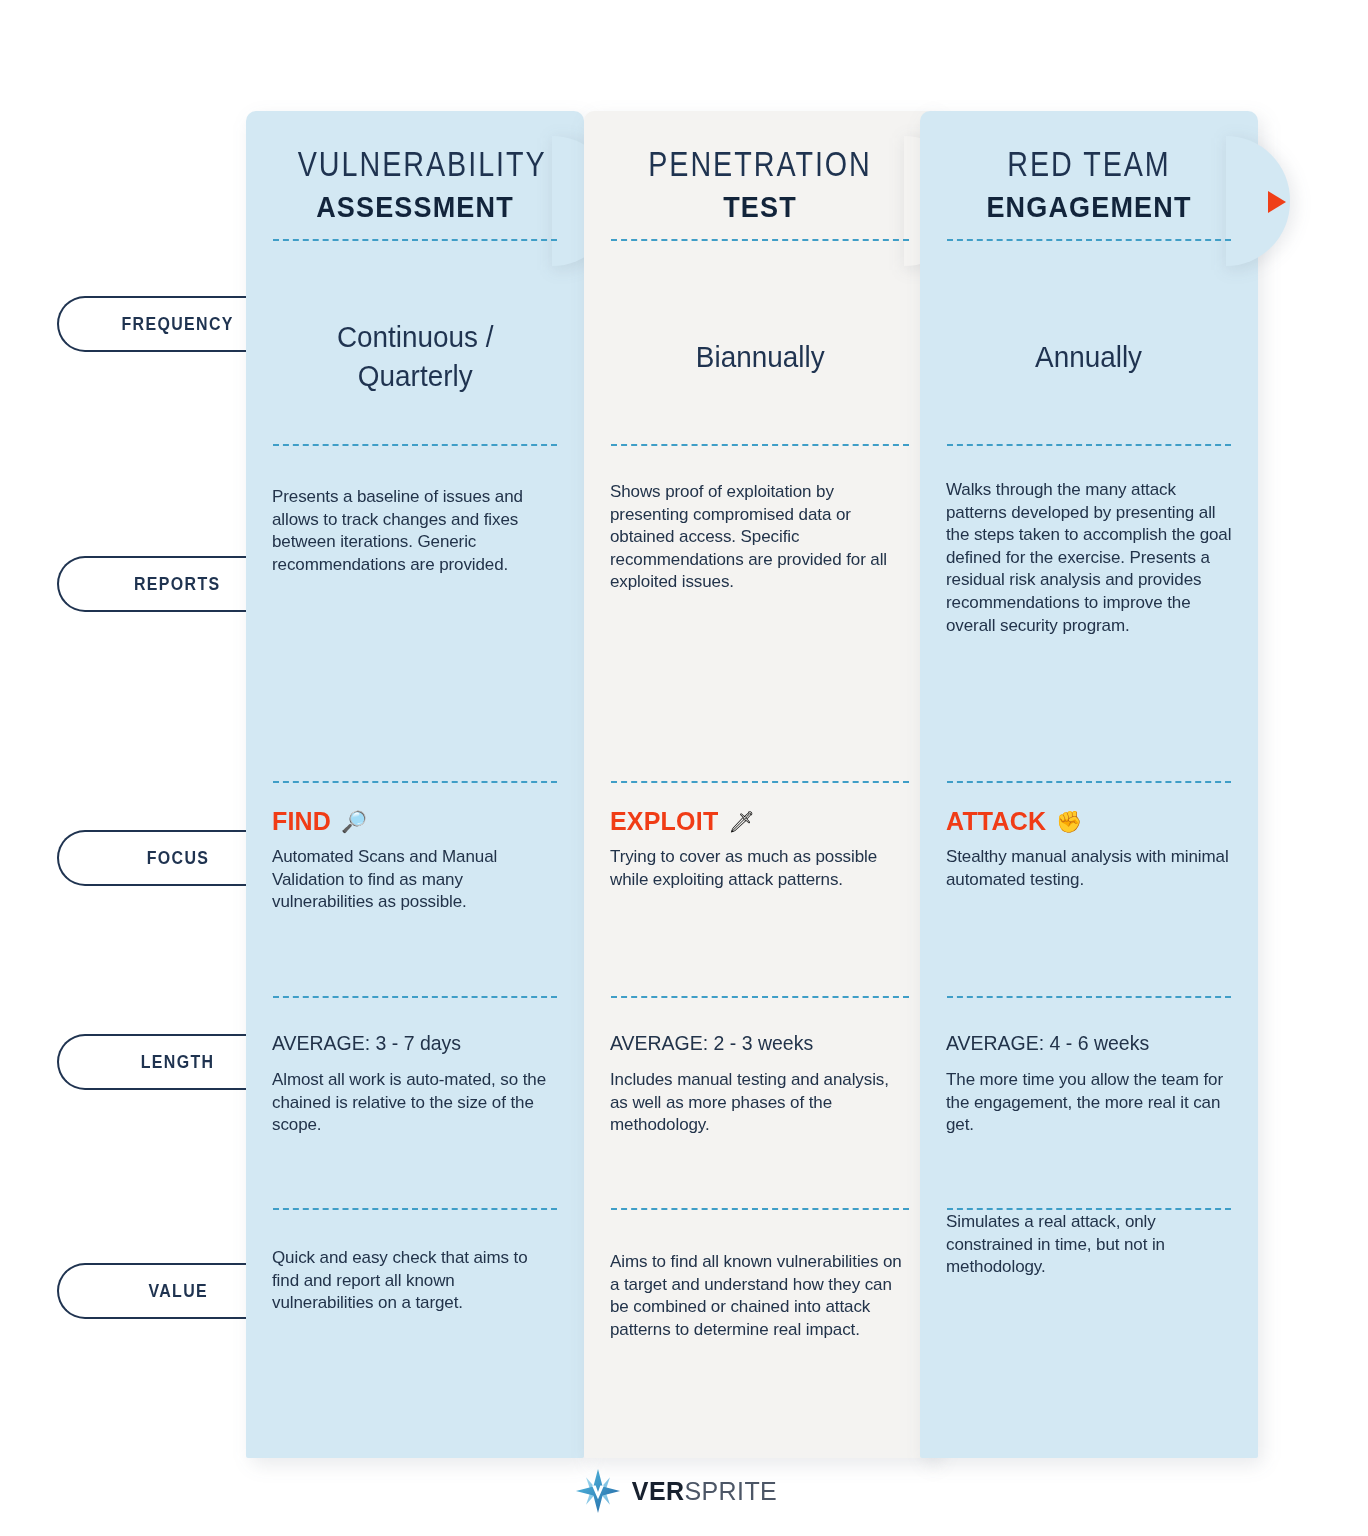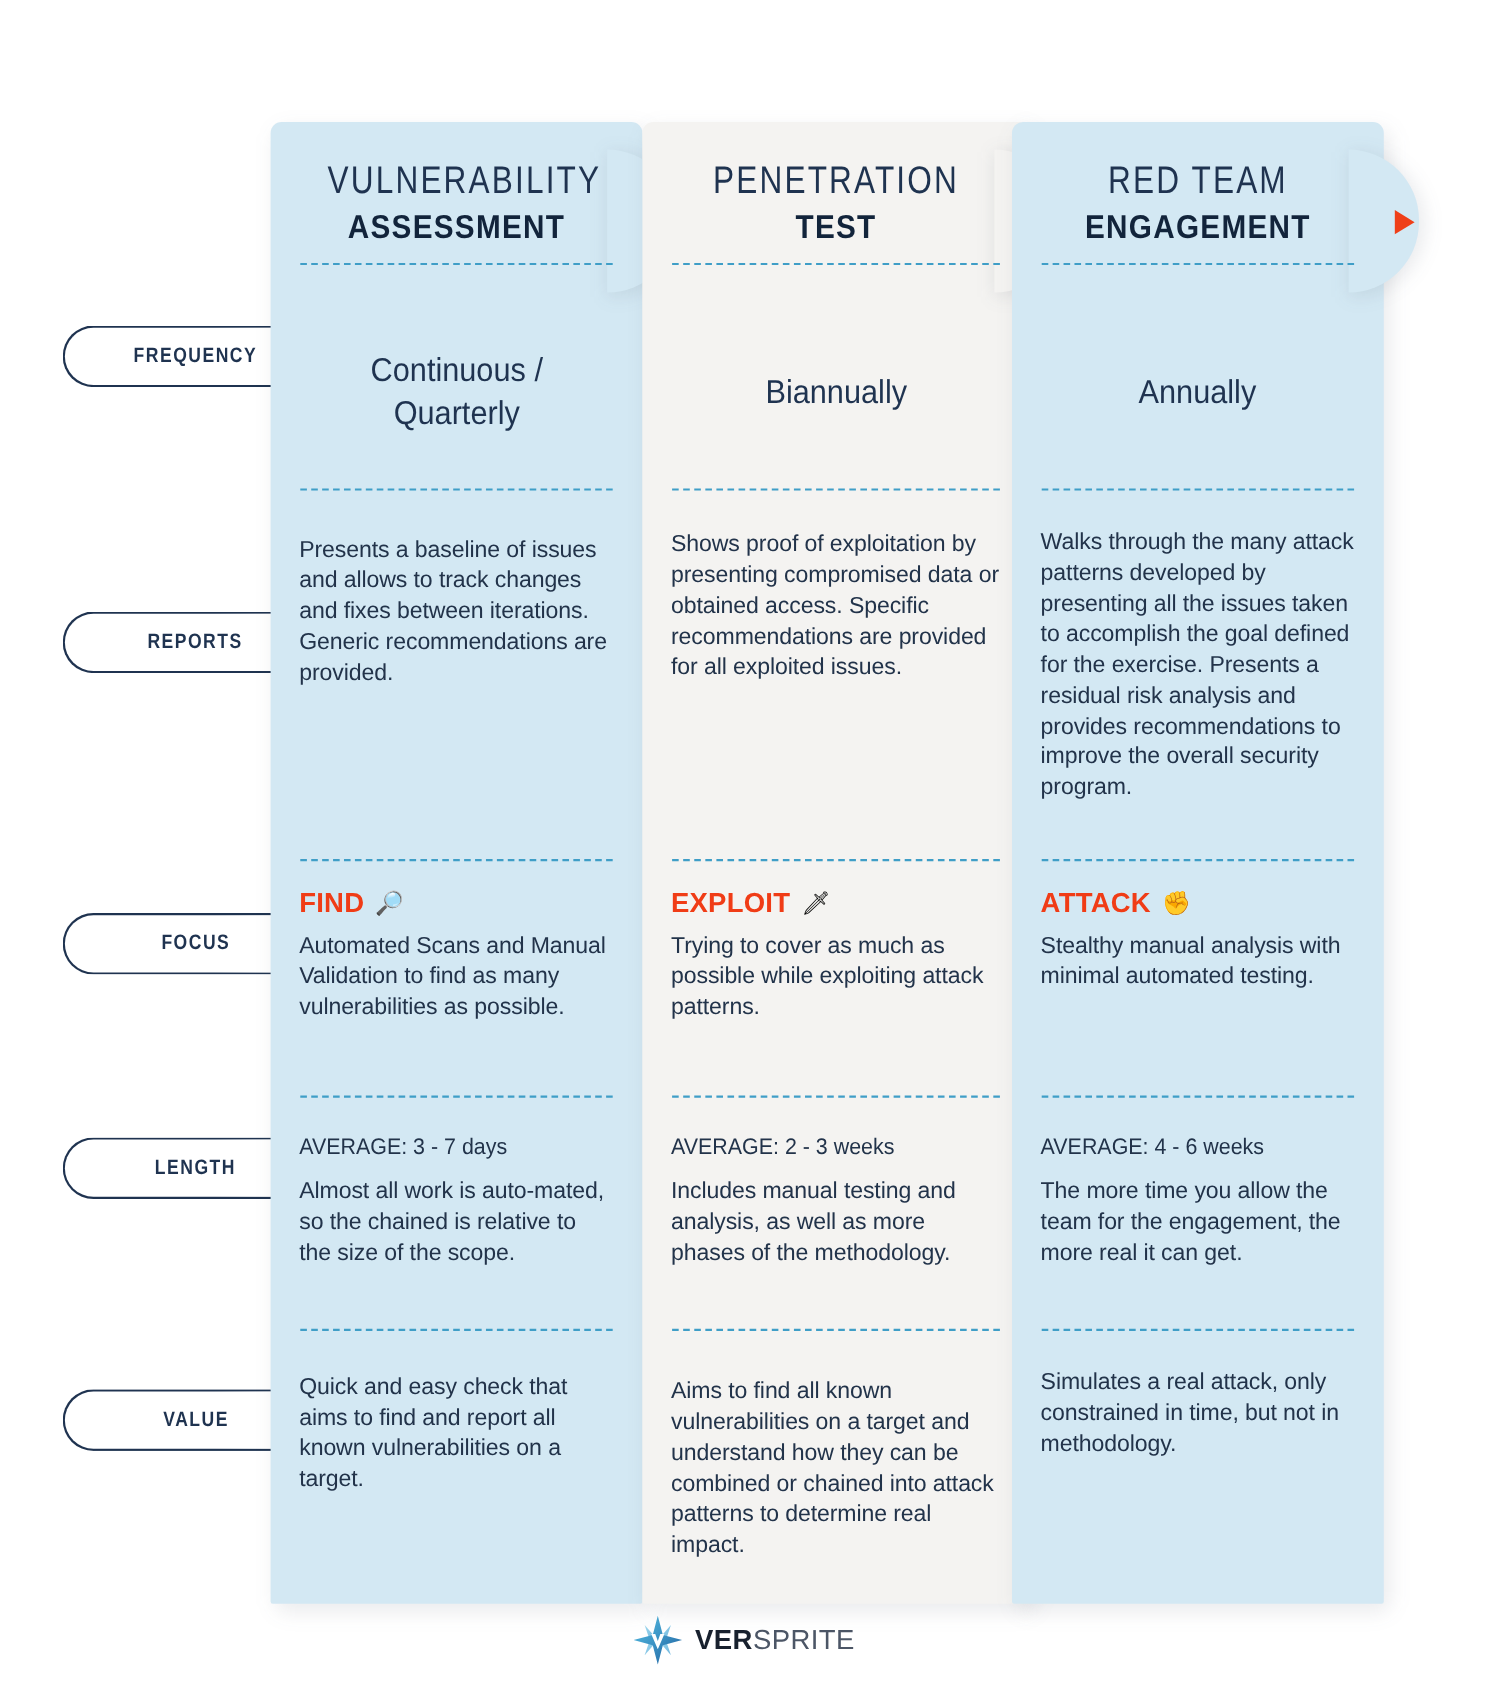--- a/index.html
+++ b/index.html
@@ -167,21 +167,21 @@
     font-family: "Liberation Sans Narrow", "Liberation Sans", sans-serif;
     font-size: 30px;
     font-weight: 400;
     color: #1f3350;
     line-height: 1.3;
     transform: scaleX(0.93);
   }
 
   .body-text {
     font-family: "Liberation Sans", sans-serif;
-    font-size: 21px;
+    font-size: 17px;
     line-height: 1.33;
     color: #22334a;
     letter-spacing: -0.1px;
   }
 
   .focus-head {
     display: flex;
     align-items: center;
     gap: 10px;
     margin-bottom: 10px;
@@ -357,37 +357,37 @@
       <div class="divider" style="position:absolute;left:26px;right:26px;top:333px"></div>
       <div class="divider" style="position:absolute;left:26px;right:26px;top:670px"></div>
       <div class="divider" style="position:absolute;left:26px;right:26px;top:885px"></div>
       <div class="divider" style="position:absolute;left:26px;right:26px;top:1097px"></div>
 
       <div class="cell cell-freq" style="top:190px;height:110px">
         <div class="freq-text">Annually</div>
       </div>
 
       <div class="cell" style="top:368px">
-        <div class="body-text">Walks through the many attack patterns developed by presenting all the issues taken to accomplish the goal defined for the exercise. Presents a residual risk analysis and provides recommendations to improve the overall security program.</div>
+        <div class="body-text">Walks through the many attack patterns developed by presenting all the steps taken to accomplish the goal defined for the exercise. Presents a residual risk analysis and provides recommendations to improve the overall security program.</div>
       </div>
 
       <div class="cell" style="top:696px">
         <div class="focus-head">
           <span class="focus-word">ATTACK</span>
           <span class="focus-icon">✊</span>
         </div>
         <div class="body-text">Stealthy manual analysis with minimal automated testing.</div>
       </div>
 
       <div class="cell" style="top:920px">
         <div class="avg-line">AVERAGE: 4 - 6 weeks</div>
         <div class="body-text">The more time you allow the team for the engagement, the more real it can get.</div>
       </div>
 
-      <div class="cell" style="top:1132px">
+      <div class="cell" style="top:1100px">
         <div class="body-text">Simulates a real attack, only constrained in time, but not in methodology.</div>
       </div>
     </div>
   </div>
 
   <div id="logo">
     <svg class="mark" viewBox="0 0 100 100">
       <defs>
         <linearGradient id="g1" x1="0" y1="0" x2="1" y2="1">
           <stop offset="0" stop-color="#57c4e8"></stop>

